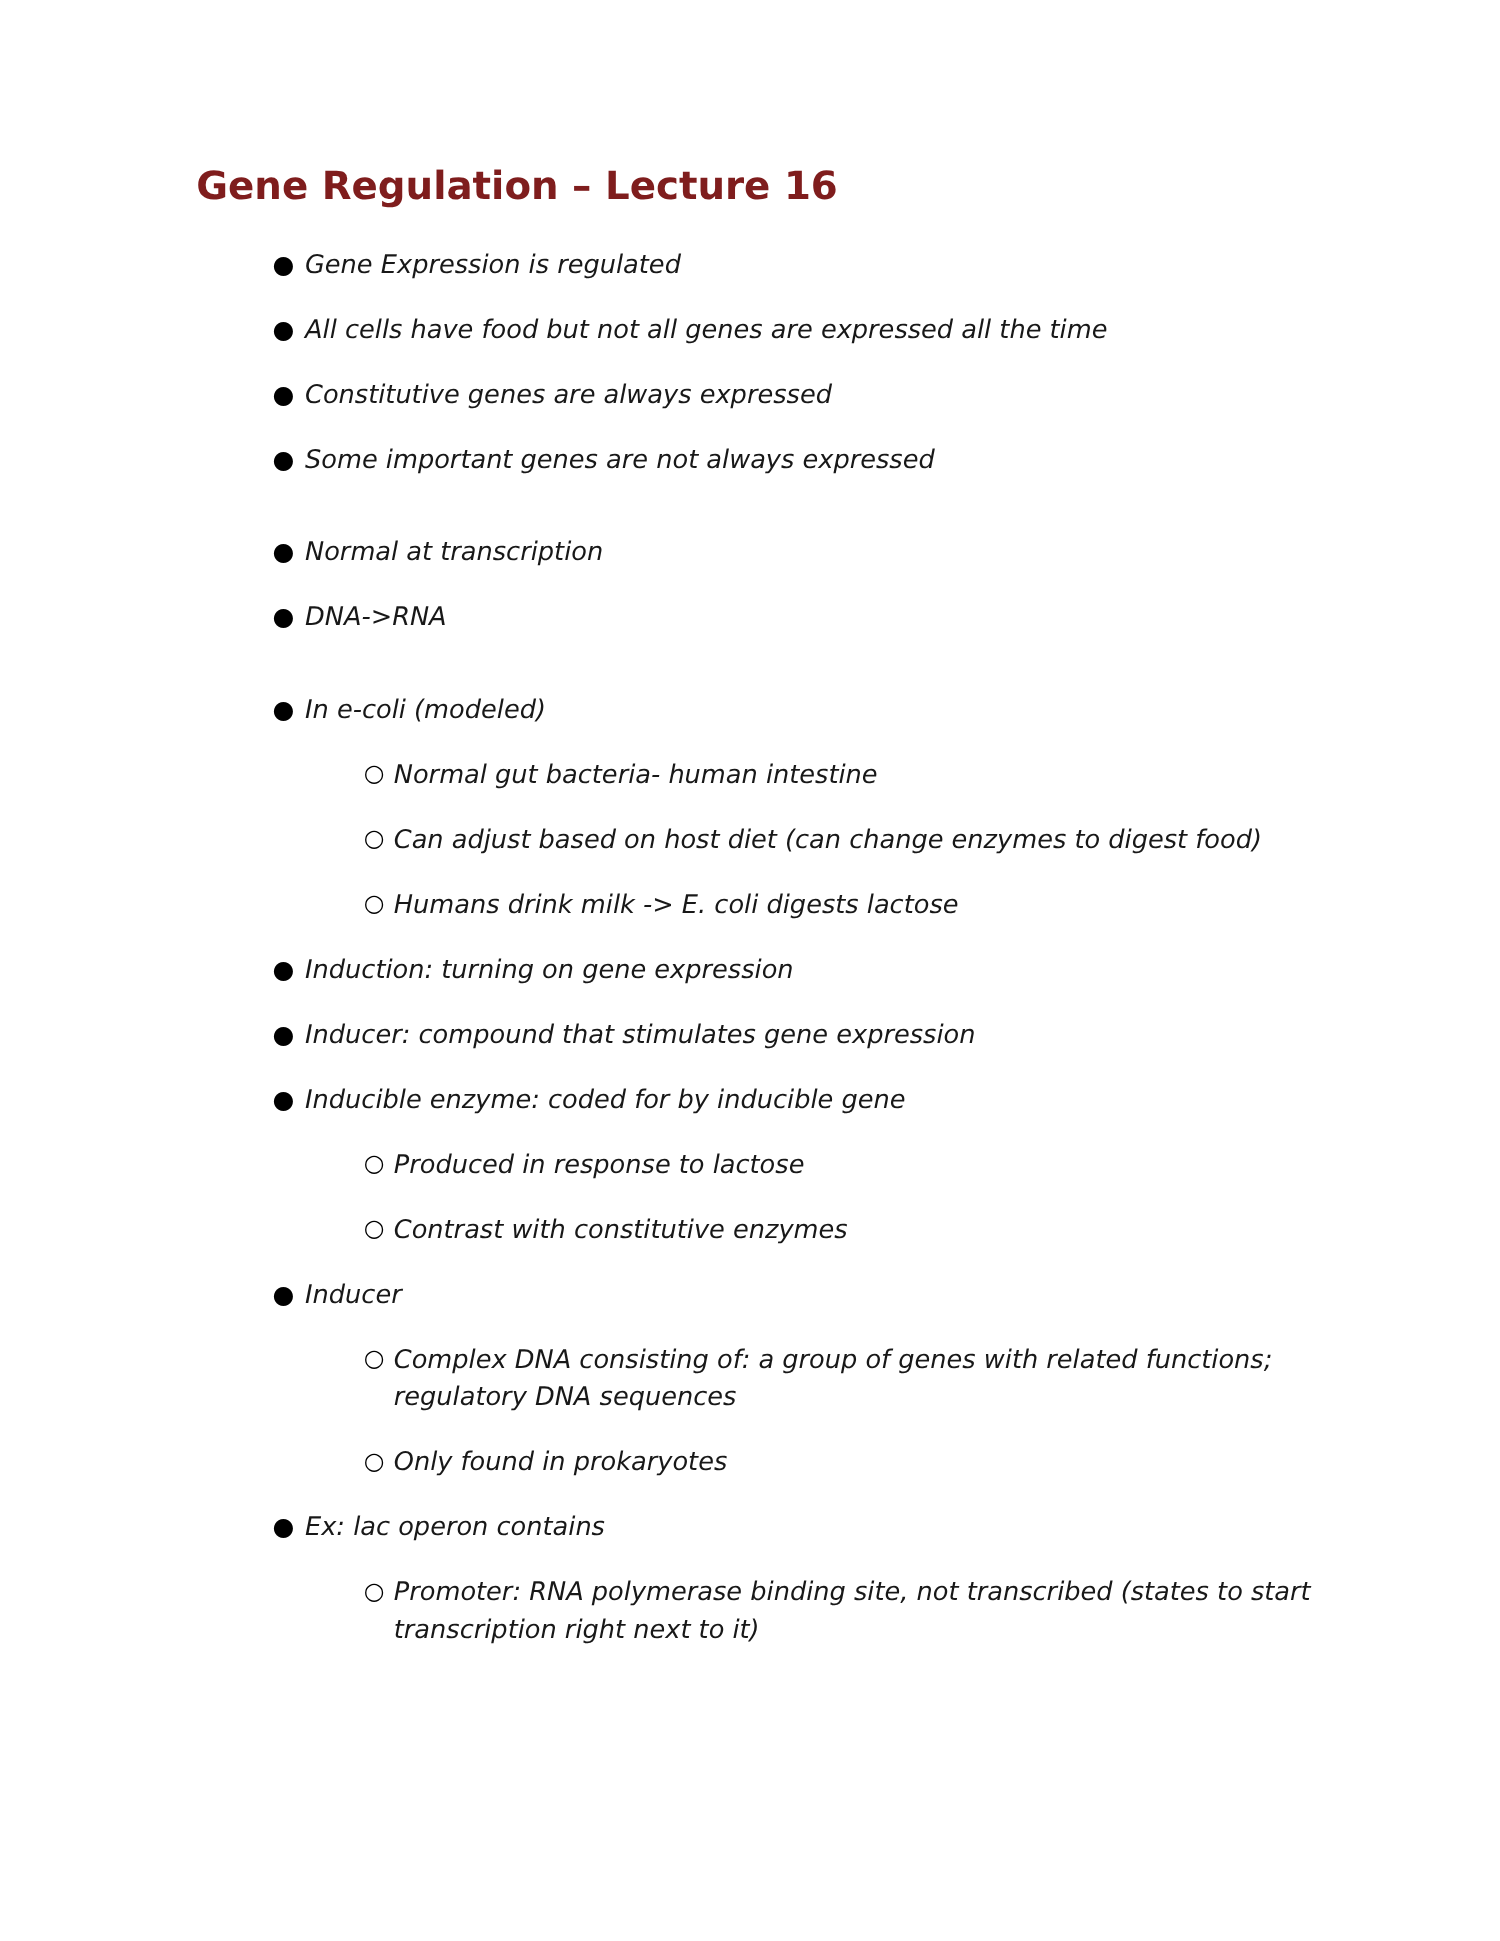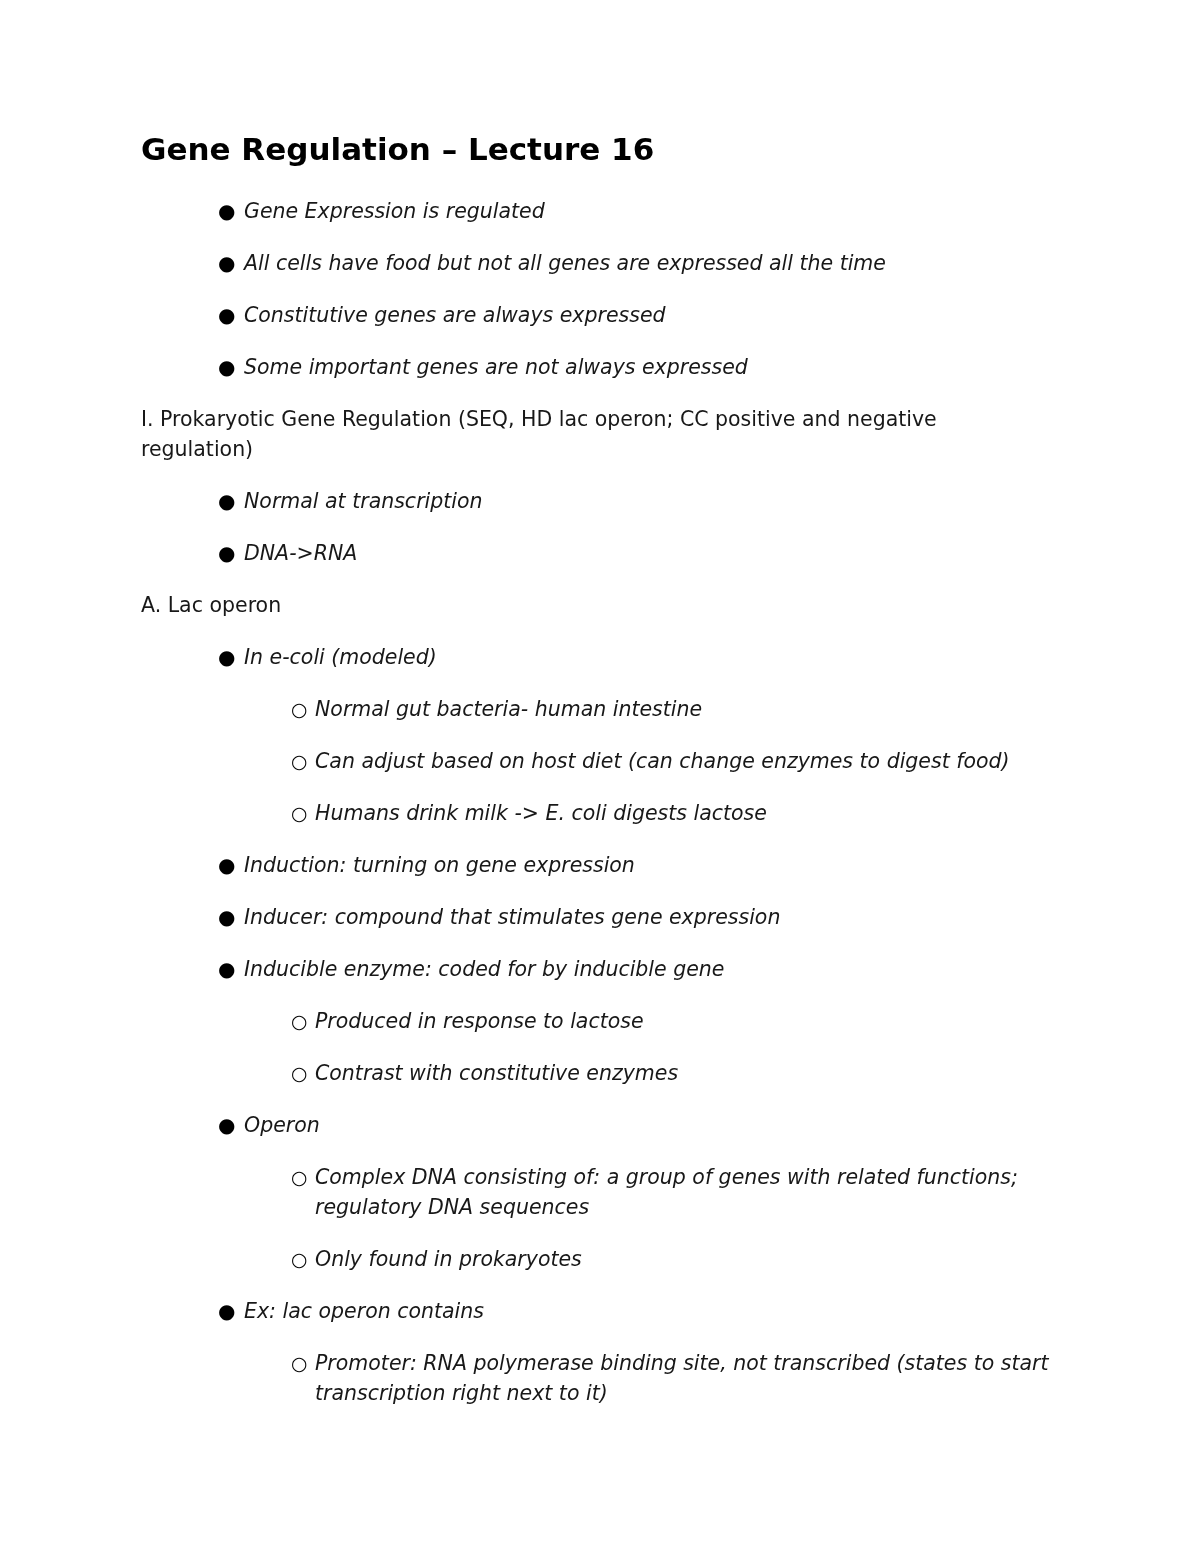--- a/index.html
+++ b/index.html
@@ -32,22 +32,22 @@
     top: 131px;
     width: 920px;
   }
 
   
   .doc-title {
     font-size: 31px;
     font-weight: bold;
     line-height: 1.18;
     letter-spacing: 0px;
-    margin: 0 0 28px 0;
-    color: #000000;
+    margin: 0 0 28px 16px;
+    color: #7f1d1d;
     white-space: nowrap;
   }
 
   
   .outline-para {
     font-size: 20.5px;
     line-height: 30px;
     margin: 0 0 0 0;
     padding: 0;
     color: #181818;
@@ -132,38 +132,36 @@
         <span class="bullet-text">Constitutive genes are always expressed</span>
       </li>
       <li class="bullet-item lvl1">
         <span class="marker">●</span>
         <span class="bullet-text">Some important genes are not always expressed</span>
       </li>
     </ul>
 
     <div class="gap-22"></div>
 
-    <p class="outline-para">I. Prokaryotic Gene Regulation (SEQ, HD lac operon; CC positive and negative regulation)</p>
 
     <div class="gap-22"></div>
 
     <ul class="bullets">
       <li class="bullet-item lvl1">
         <span class="marker">●</span>
         <span class="bullet-text">Normal at transcription</span>
       </li>
       <li class="bullet-item lvl1">
         <span class="marker">●</span>
         <span class="bullet-text">DNA-&gt;RNA</span>
       </li>
     </ul>
 
     <div class="gap-22"></div>
 
-    <p class="outline-para">A. Lac operon</p>
 
     <div class="gap-22"></div>
 
     <ul class="bullets">
       <li class="bullet-item lvl1">
         <span class="marker">●</span>
         <span class="bullet-text">In e-coli (modeled)</span>
       </li>
       <li class="bullet-item lvl2">
         <span class="marker">○</span>
@@ -192,21 +190,21 @@
       <li class="bullet-item lvl2">
         <span class="marker">○</span>
         <span class="bullet-text">Produced in response to lactose</span>
       </li>
       <li class="bullet-item lvl2">
         <span class="marker">○</span>
         <span class="bullet-text">Contrast with constitutive enzymes</span>
       </li>
       <li class="bullet-item lvl1">
         <span class="marker">●</span>
-        <span class="bullet-text">Operon</span>
+        <span class="bullet-text">Inducer</span>
       </li>
       <li class="bullet-item lvl2">
         <span class="marker">○</span>
         <span class="bullet-text">Complex DNA consisting of: a group of genes with related functions; regulatory DNA sequences</span>
       </li>
       <li class="bullet-item lvl2">
         <span class="marker">○</span>
         <span class="bullet-text">Only found in prokaryotes</span>
       </li>
       <li class="bullet-item lvl1">

